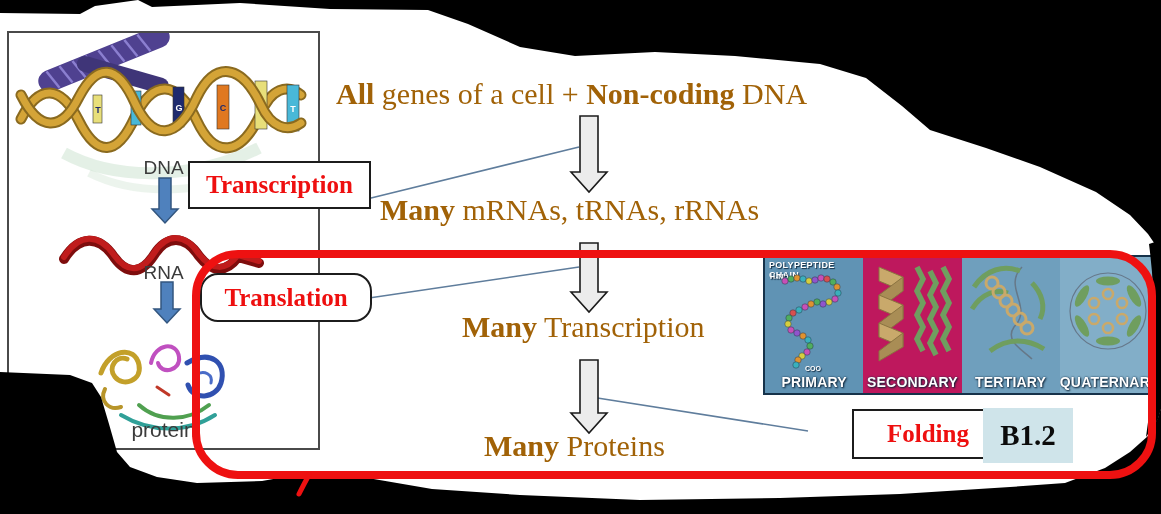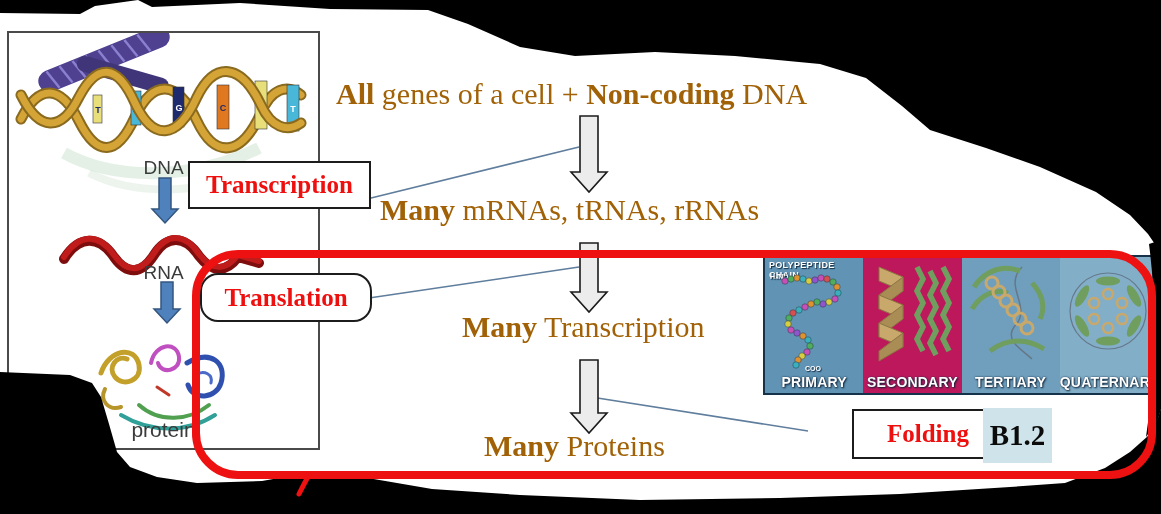--- a/index.html
+++ b/index.html
@@ -10,21 +10,21 @@
   
   .flow-text{position:absolute;font-size:30px;color:#a16207;white-space:nowrap;z-index:2;}
   .flow-text b{font-weight:bold;}
 
   
   .pbox{position:absolute;background:#fff;border:2px solid #1c1c1c;display:flex;align-items:center;
         justify-content:center;font-weight:bold;font-size:25px;color:#ee0f0f;z-index:4;
         font-family:"Liberation Serif",serif;white-space:nowrap;}
 
   
-  #badge{position:absolute;left:983px;top:408px;width:69px;height:55px;background:#cfe4ea;
+  #badge{position:absolute;left:983px;top:408px;width:90px;height:55px;background:#cfe4ea;
          display:flex;align-items:center;justify-content:center;font-weight:bold;font-size:29px;
          color:#0b0b0b;z-index:4;font-family:"Liberation Serif",serif;}
 
   
   #dna-box{position:absolute;left:7px;top:31px;width:309px;height:415px;background:#fff;
            border:2px solid #4a4a4a;z-index:1;}
   .panel-label{position:absolute;width:100%;text-align:center;
                font-family:"Liberation Sans",sans-serif;color:#3b3b3b;z-index:2;}
 
   

